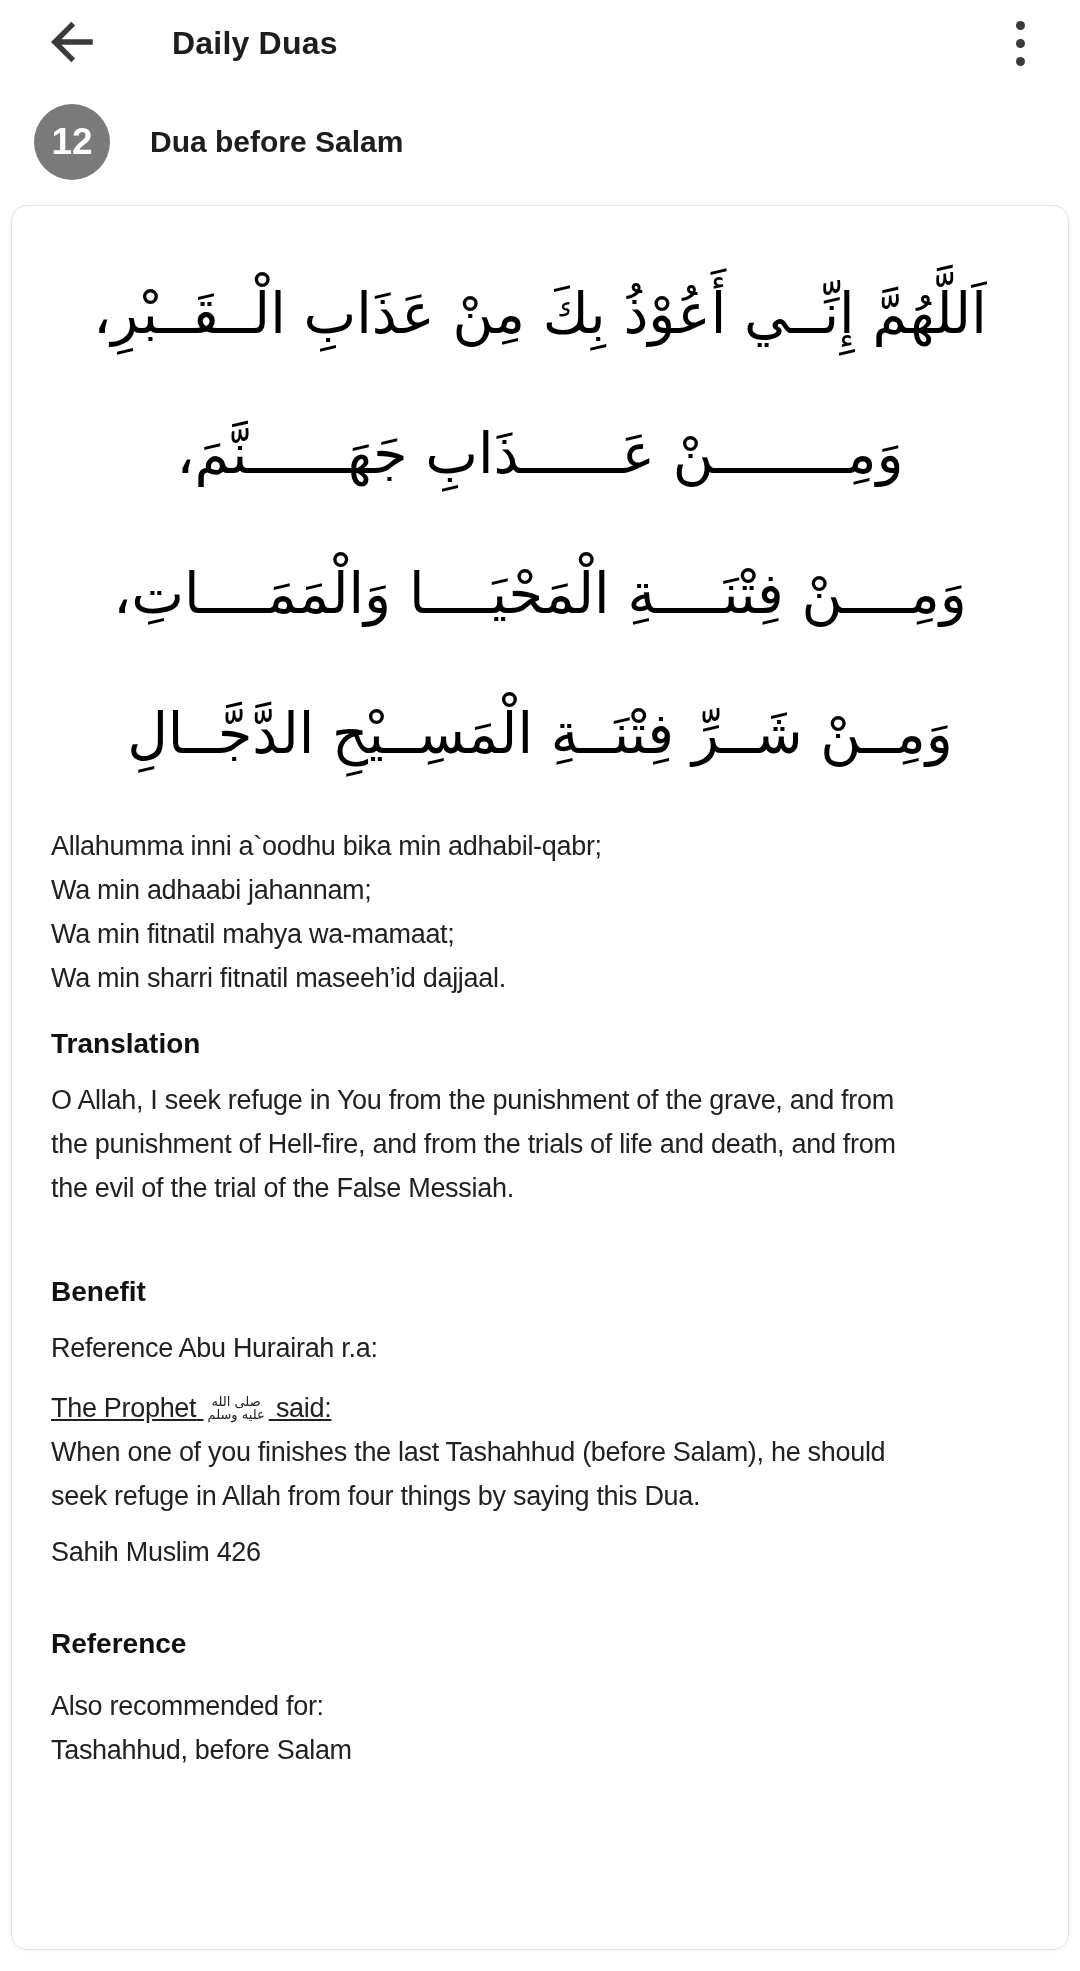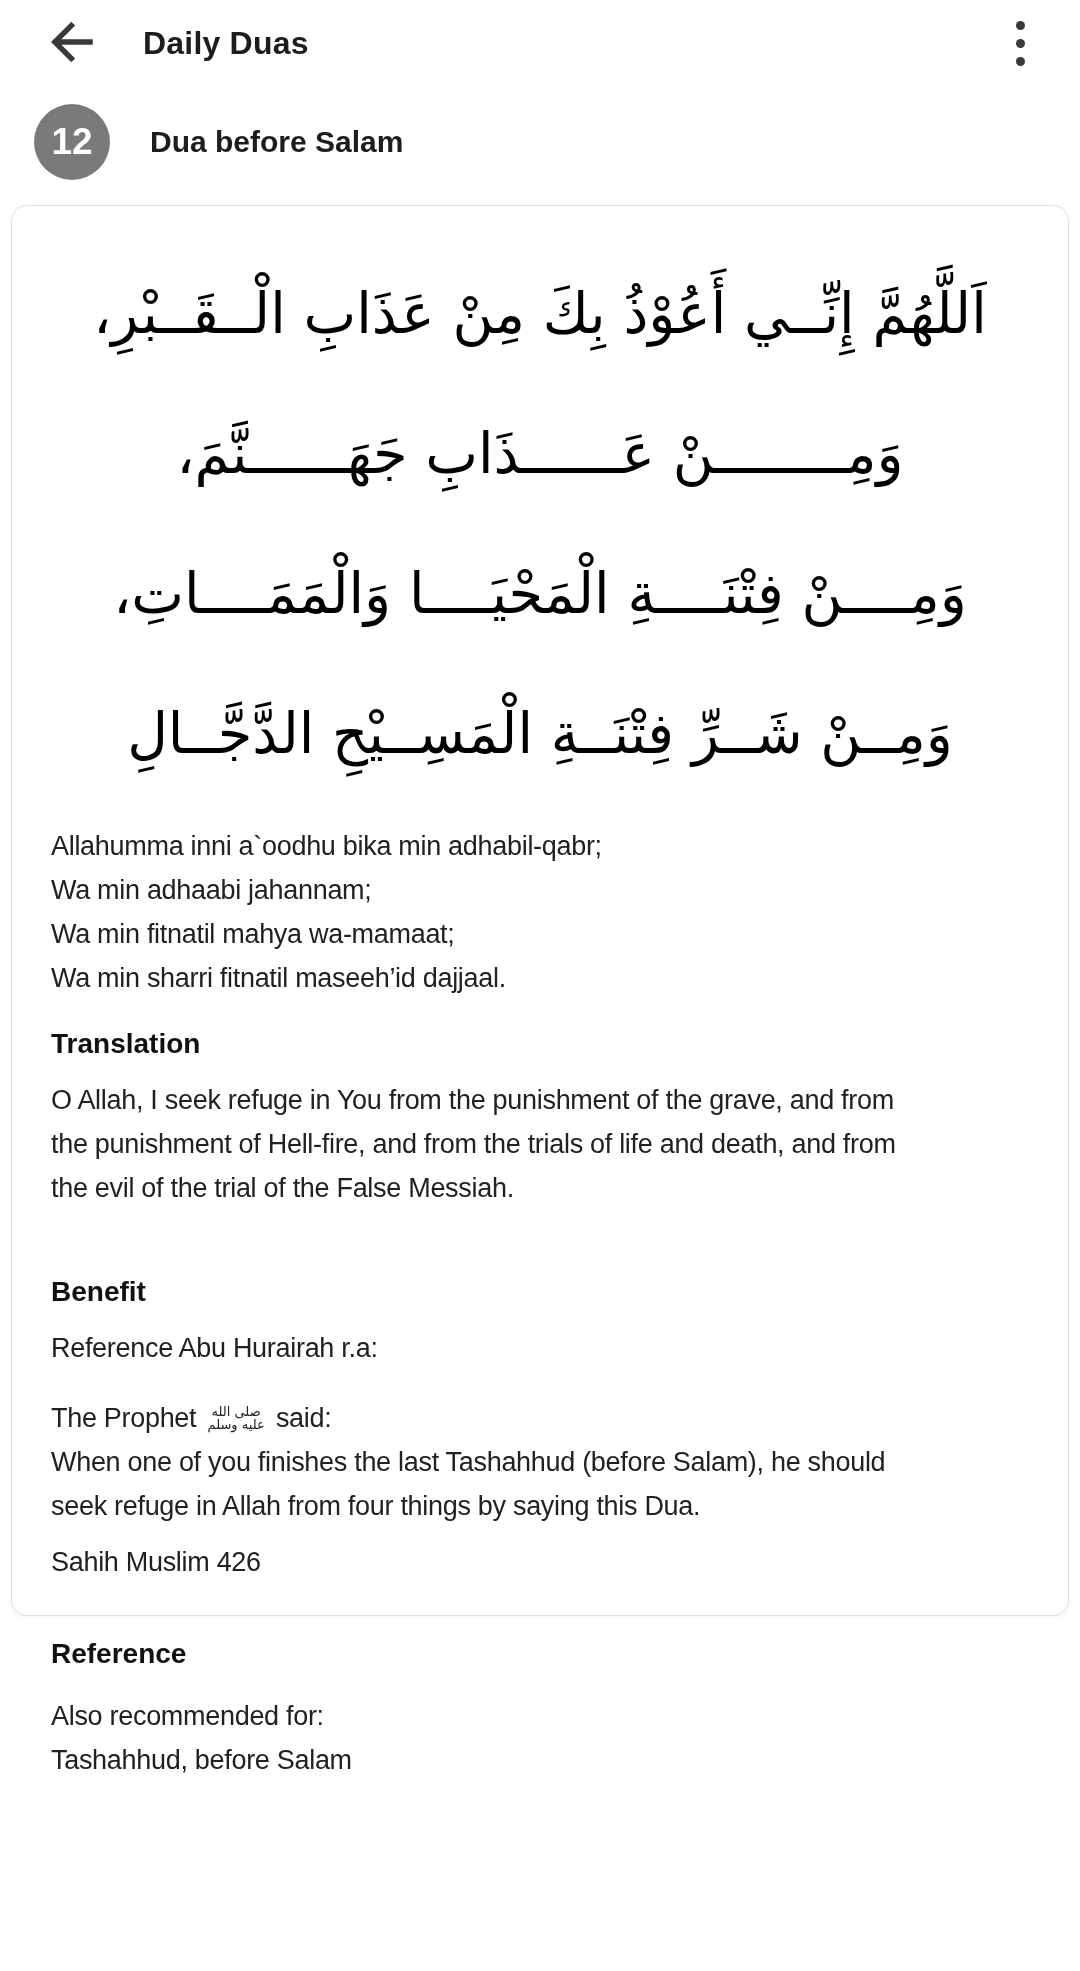--- a/index.html
+++ b/index.html
@@ -26,21 +26,21 @@
     display: flex;
     align-items: center;
     justify-content: center;
     cursor: pointer;
     padding: 0;
   }
   .app-title {
     font-size: 32px;
     font-weight: bold;
     color: #1d1d1d;
-    margin-left: 43px;
+    margin-left: 72px;
     letter-spacing: 0.2px;
   }
   .kebab { margin-left: auto; flex-direction: column; gap: 9px; }
   .kebab .dot {
     width: 9px; height: 9px; border-radius: 50%;
     background: var(--icon, #2d2d2d);
   }
   .dua-row {
     display: flex;
     align-items: center;
@@ -65,21 +65,21 @@
     color: #1d1d1d;
     margin-left: 40px;
   }
   .card {
     margin: 25px 11px 0 11px;
     background: #ffffff;
     border: 1px solid var(--card_border, #e2e2e2);
     border-radius: 16px;
     padding: 38px 39px 0 39px;
     box-shadow: 0 1px 4px rgba(0,0,0,0.05);
-    height: 1411px;
+    height: 1745px;
   }
   .arabic {
     direction: rtl;
     text-align: center;
     font-family: "DejaVu Sans", sans-serif;
     font-size: 56px;
     line-height: 140px;
     color: #000000;
     white-space: pre-line;
   }
@@ -95,21 +95,21 @@
     letter-spacing: -0.3px;
     color: #202124;
     white-space: pre-line;
   }
   .mt-heading-1 { margin-top: 62px; }
   .mt-translit  { margin-top: 20px; }
   .mt-heading-2 { margin-top: 26px; }
   .mt-transl    { margin-top: 16px; }
   .mt-heading-3 { margin-top: 64px; }
   .mt-narrator  { margin-top: 16px; }
-  .mt-prophet   { margin-top: 26px; }
+  .mt-prophet   { margin-top: 16px; text-decoration: underline; }
   .mt-benefit   { }
   .mt-source    { margin-top: 12px; }
   .mt-heading-4 { margin-top: 52px; }
   .mt-reftext   { margin-top: 12px; }
   .mt-also      { margin-top: 22px; }
   .pbuh {
     display: inline-block;
     direction: rtl;
     font-family: "DejaVu Sans", sans-serif;
     font-size: 13px;

